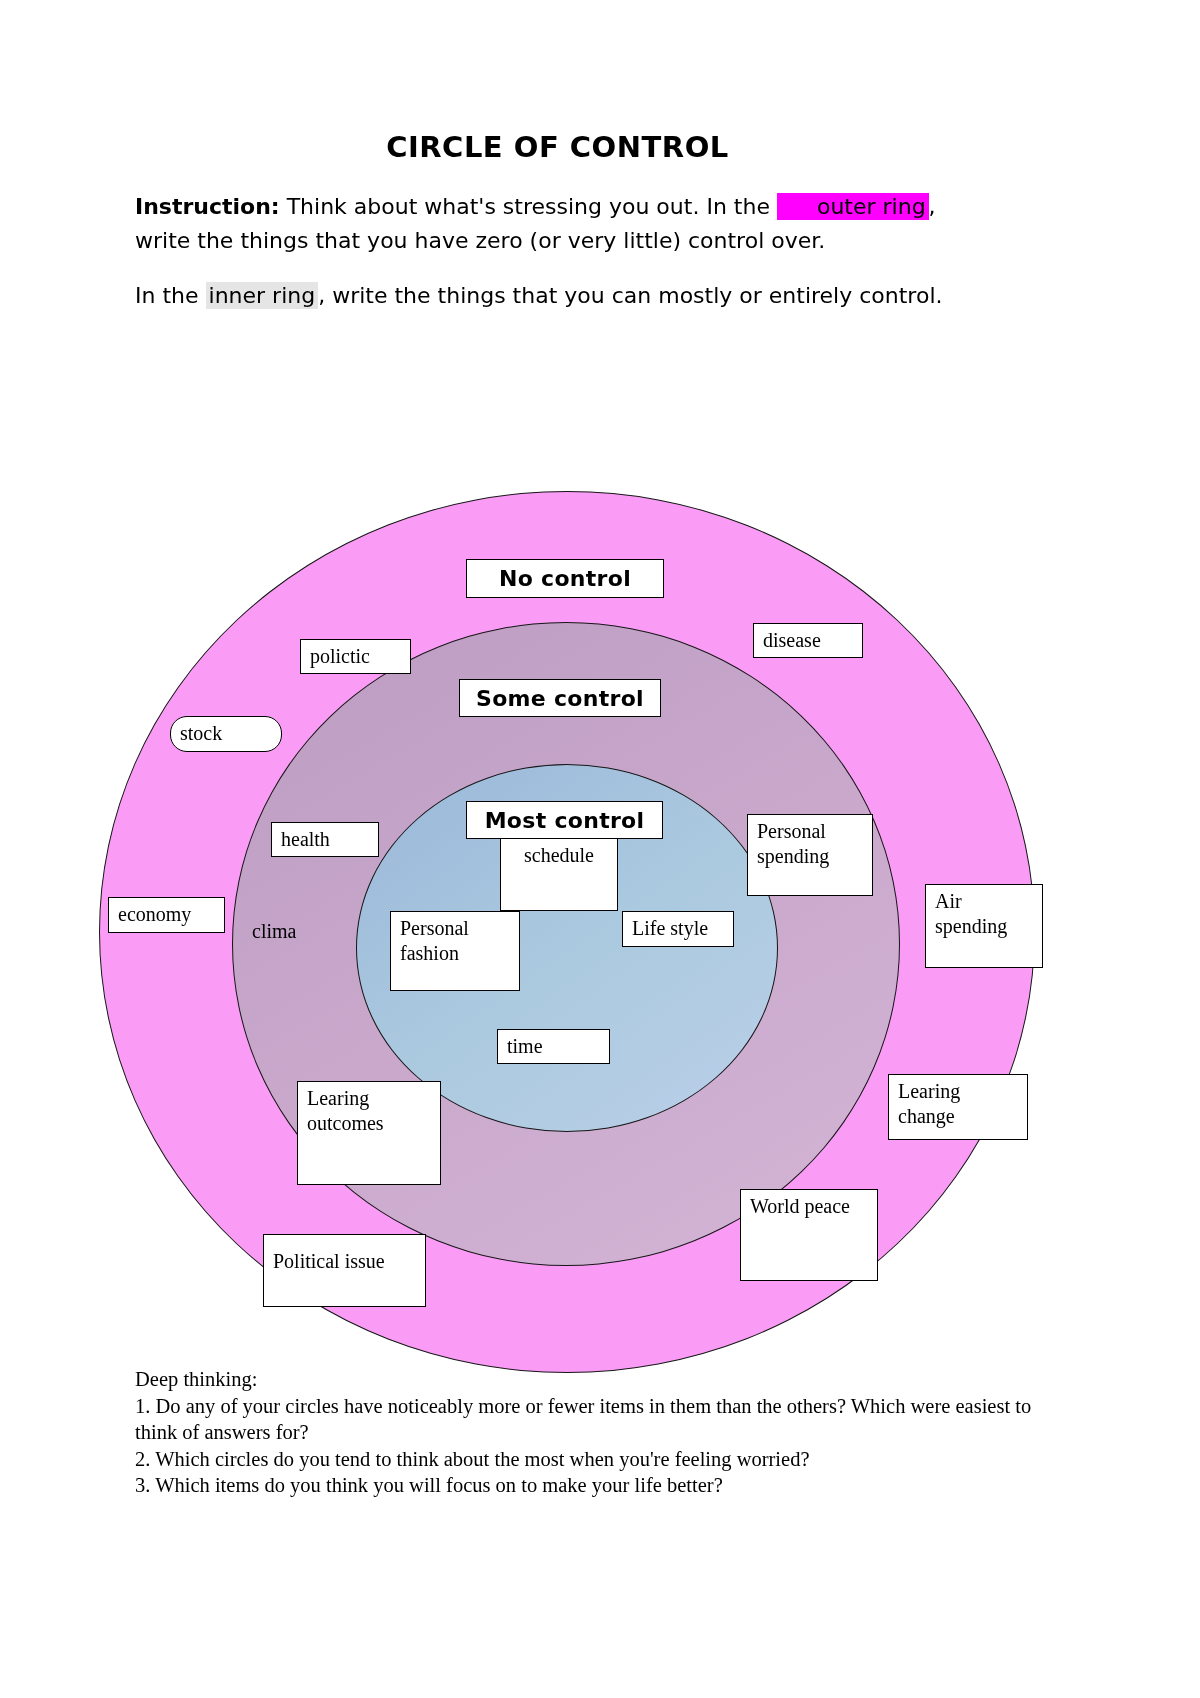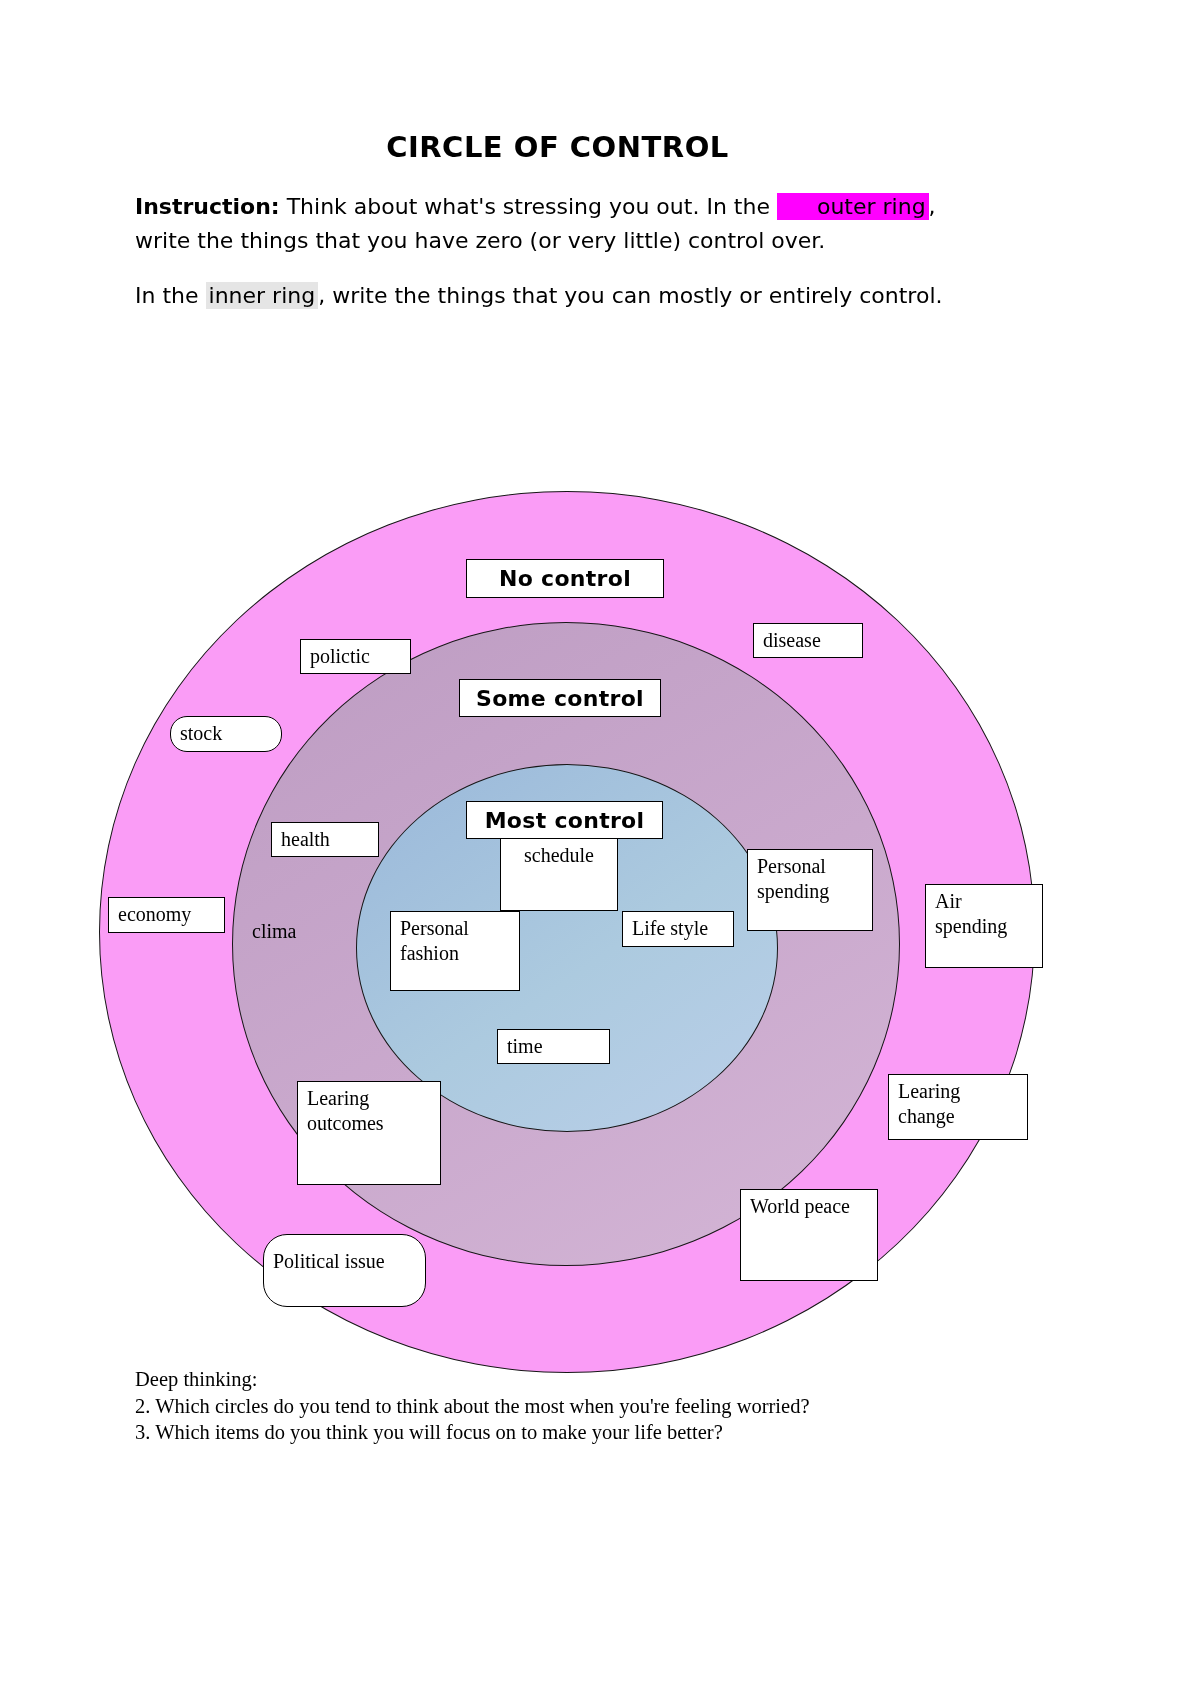--- a/index.html
+++ b/index.html
@@ -78,30 +78,30 @@
     font-size: 20px;
     line-height: 25px;
     padding: 4px 9px;
     color: #000;
   }
   #item-politic           { left: 300px; top: 606px;  width: 111px; height: 35px; margin-top: 33px; }
   #item-disease           { left: 753px; top: 623px;  width: 110px; height: 35px; }
   #item-stock             { left: 170px; top: 716px;  width: 112px; height: 36px; border-radius: 17px; }
   #item-health            { left: 271px; top: 822px;  width: 108px; height: 35px; }
   #item-schedule          { left: 500px; top: 838px;  width: 118px; height: 73px; text-align: center; }
-  #item-personal-spending { left: 747px; top: 849px;  width: 126px; height: 82px; }
+  #item-personal-spending { left: 747px; top: 814px;  width: 126px; height: 82px; }
   #item-economy           { left: 108px; top: 897px;  width: 117px; height: 36px; }
   #item-personal-fashion  { left: 390px; top: 911px;  width: 130px; height: 80px; }
   #item-life-style        { left: 622px; top: 911px;  width: 112px; height: 36px; }
   #item-air-quality       { left: 925px; top: 884px;  width: 118px; height: 84px; }
   #item-time              { left: 497px; top: 1029px; width: 113px; height: 35px; }
   #item-learning-outcomes { left: 297px; top: 1081px; width: 144px; height: 104px; }
   #item-climate-change    { left: 888px; top: 1074px; width: 140px; height: 66px; }
   #item-world-peace       { left: 740px; top: 1189px; width: 138px; height: 92px; }
-  #item-political-issue   { left: 263px; top: 1234px; width: 163px; height: 73px; padding-top: 14px; border-radius: 24px; }
+  #item-political-issue   { left: 263px; top: 1234px; width: 163px; height: 73px; padding-top: 14px; }
 
   .free-text {
     position: absolute;
     font-family: "Liberation Serif", serif;
     font-size: 20px;
     color: #000;
   }
   #item-clima { left: 252px; top: 920px; }
 
   .deep {
@@ -150,17 +150,18 @@
     <div class="box" id="item-learning-outcomes">Learing outcomes</div>
     <div class="box" id="item-climate-change">Learing change</div>
     <div class="box" id="item-world-peace">World peace</div>
     <div class="box" id="item-political-issue">Political issue</div>
 
     <div class="free-text" id="item-clima">clima</div>
   </div>
 
   <div class="deep">
     <p>Deep thinking:</p>
+    <p>1. Do any of your circles have noticeably more or fewer items in them than the others? Which were easiest to think of answers for?</p>
     <p>2. Which circles do you tend to think about the most when you're feeling worried?</p>
     <p>3. Which items do you think you will focus on to make your life better?</p>
   </div>
 
 </div>
 
 </body></html>

